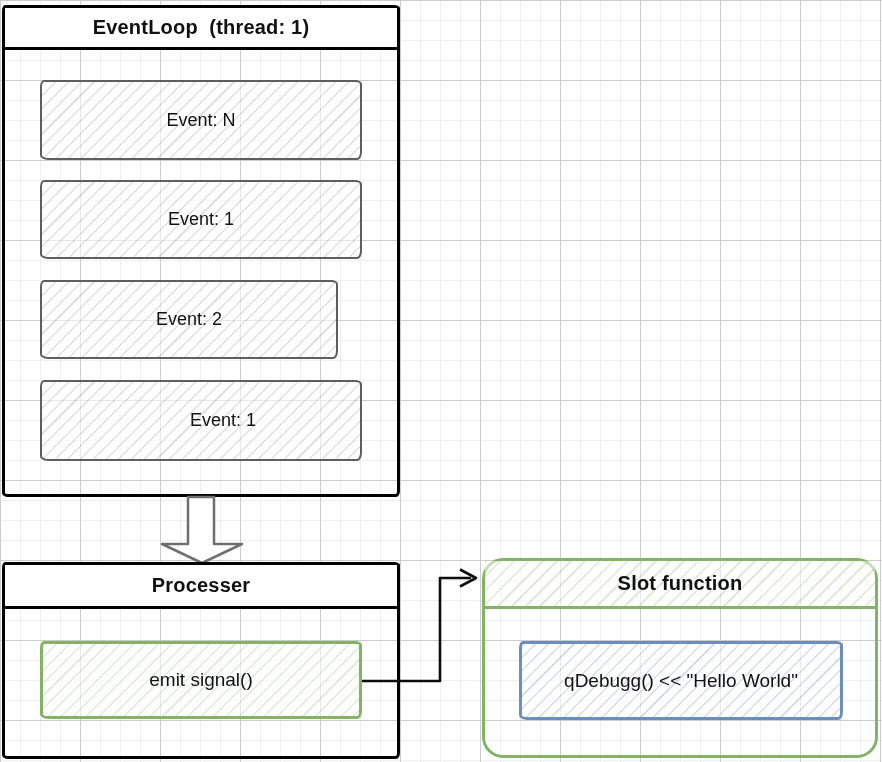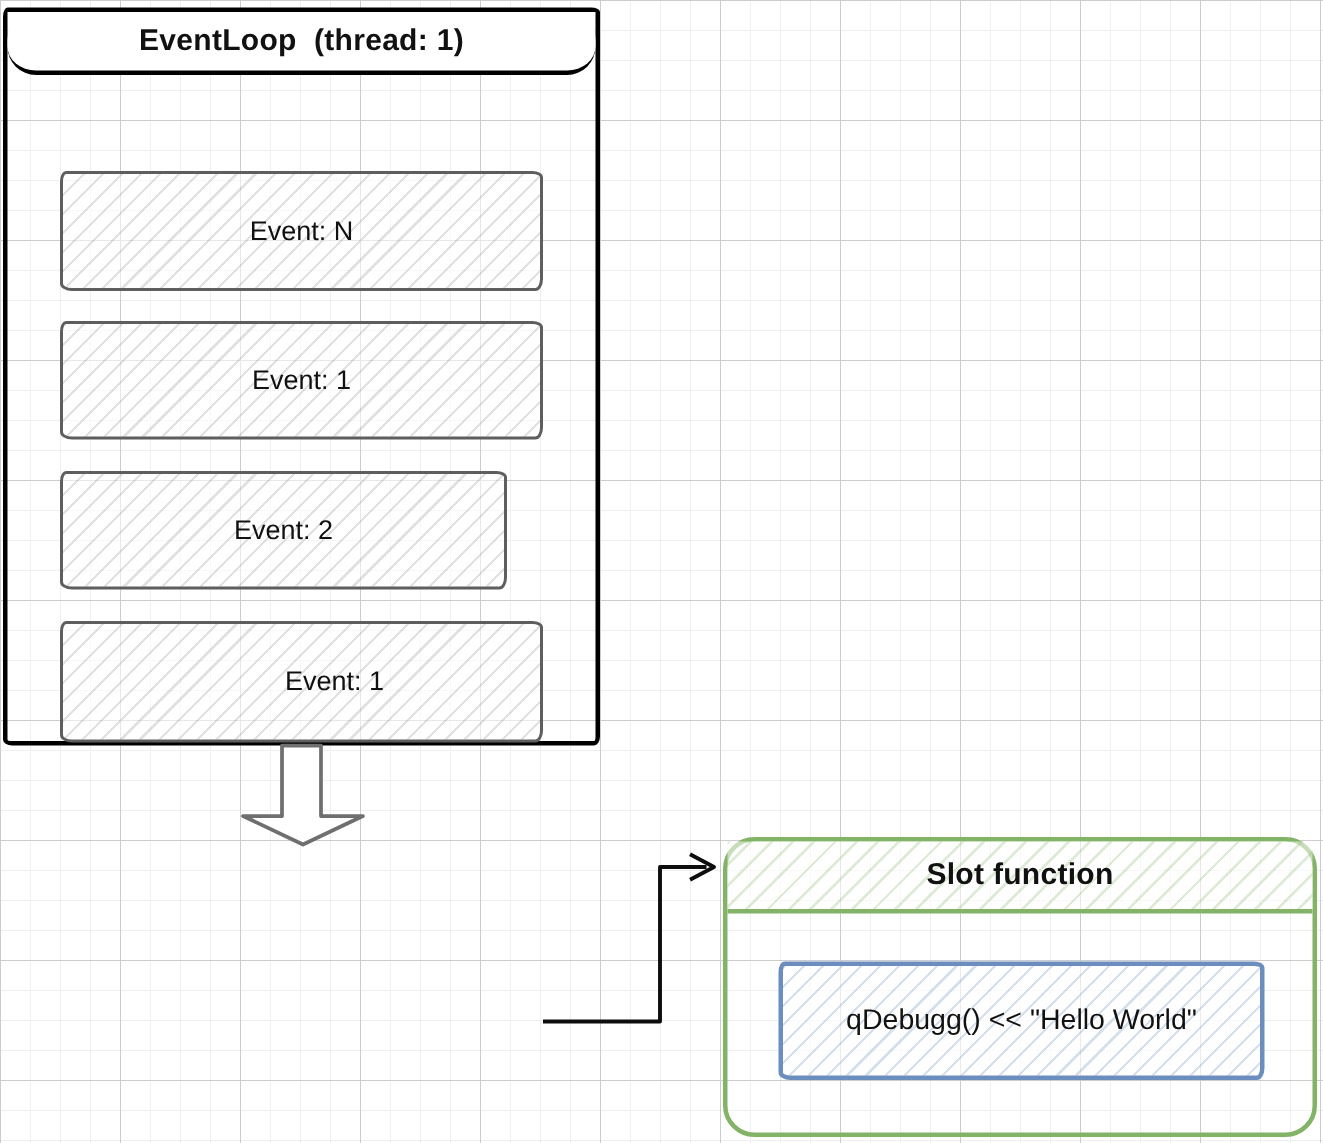--- a/index.html
+++ b/index.html
@@ -40,39 +40,38 @@
     display:flex;align-items:center;justify-content:center;
     font-size:18px;
     border-radius:4px 7px 5px 8px / 7px 4px 8px 5px;
   }
   .hatch-gray{
     border:2px solid var(--event-border-gray,#5e5e5e);
     background-color:rgba(255,255,255,0.55);
     background-image:repeating-linear-gradient(135deg,
       rgba(120,120,120,0.22) 0px, rgba(120,120,120,0.22) 1.5px,
       transparent 1.5px, transparent 9px);
-    margin-top:34px;
   }
   .hatch-green{
     border:3px solid var(--green,#82b366);
     background-color:rgba(255,255,255,0.55);
     background-image:repeating-linear-gradient(135deg,
       rgba(130,179,102,0.24) 0px, rgba(130,179,102,0.24) 1.5px,
       transparent 1.5px, transparent 9px);
   }
   .hatch-blue{
     border:3px solid var(--blue,#6c8ebf);
     background-color:rgba(255,255,255,0.6);
     background-image:repeating-linear-gradient(135deg,
       rgba(108,142,191,0.28) 0px, rgba(108,142,191,0.28) 1.5px,
       transparent 1.5px, transparent 9px);
   }
   
   .eventloop{left:2px;top:5px;width:398px;height:492px;}
-  .eventloop .frame-title{height:42px;border-radius:19px;}
+  .eventloop .frame-title{height:42px;}
   
   .processer{left:2px;top:562px;width:398px;height:197px;}
   .processer .frame-title{height:44px;}
   
   .slotfn{left:482px;top:558px;width:396px;height:200px;border-color:var(--green,#82b366);border-radius:21px;}
   .slotfn .frame-title{
     height:48px;
     border-bottom:3px solid var(--green,#82b366);
     background-color:rgba(255,255,255,0.55);
     background-image:repeating-linear-gradient(135deg,
@@ -99,20 +98,26 @@
     </div>
     <div class="inner-box hatch-gray" style="left:35px;top:372px;width:322px;height:81px;padding-left:44px;">
       <span>Event: 1</span>
     </div>
   </div>
 
   <svg class="svg-layer" style="left:155px;top:494px;" width="100" height="72" viewBox="0 0 100 72">
     <polygon points="33,3 59,3 59,50 87,50 47,69 7,50 33,50" fill="#ffffff" fill-opacity="0.95" stroke="#6f6f6f" stroke-width="2.5" stroke-linejoin="round"></polygon>
   </svg>
 
+  <div class="frame processer">
+    <div class="frame-title">Processer</div>
+    <div class="inner-box hatch-green" style="left:35px;top:76px;width:322px;height:78px;font-size:19px;">
+      <span>emit signal()</span>
+    </div>
+  </div>
 
   <svg class="svg-layer" style="left:355px;top:565px;" width="135" height="125" viewBox="0 0 135 125">
     <path d="M7,116 L85,116 L85,13 L116,13" fill="none" stroke="#0d0d0d" stroke-width="2.6" stroke-linejoin="round"></path>
     <path d="M105,4.5 L121,13 L105,21.5" fill="none" stroke="#0d0d0d" stroke-width="2.6" stroke-linejoin="round"></path>
   </svg>
 
   <div class="frame slotfn">
     <div class="frame-title">Slot function</div>
     <div class="inner-box hatch-blue" style="left:34px;top:80px;width:324px;height:79px;font-size:19px;">
       <span>qDebugg() &lt;&lt; "Hello World"</span>

